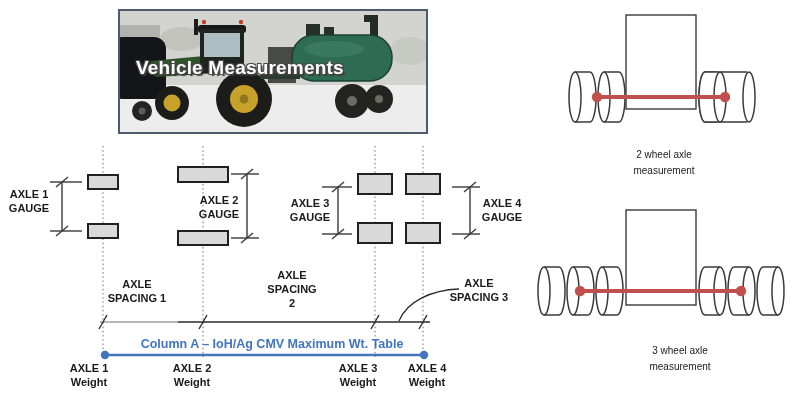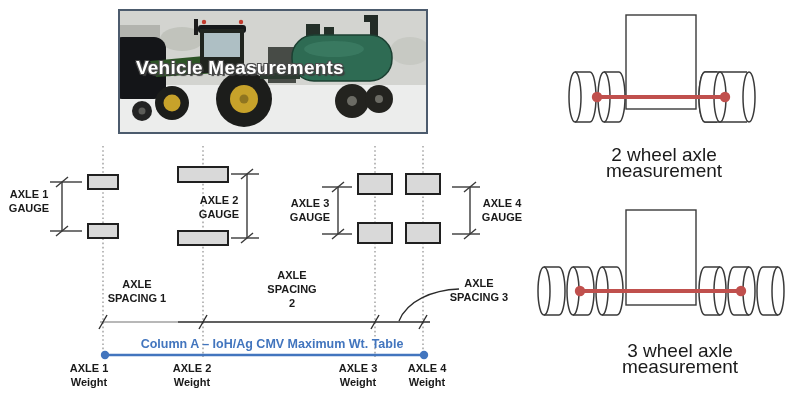--- a/index.html
+++ b/index.html
@@ -24,21 +24,21 @@
     font-size:11px;line-height:14px;font-weight:bold;color:#1a1a1a;
     text-align:center;white-space:pre-line;
   }
   .note{
     position:absolute;transform:translateX(-50%);
     font-size:12.5px;font-weight:bold;color:#4275BE;
     white-space:nowrap;text-align:right;
   }
   .cap{
     position:absolute;transform:translateX(-50%);
-    font-size:19px;line-height:16px;font-weight:normal;color:#1a1a1a;
+    font-size:10px;line-height:16px;font-weight:normal;color:#1a1a1a;
     text-align:center;white-space:pre-line;
   }
   .abs-svg{position:absolute;}
 </style>
 </head>
 <body>
 
 <div id="app">
 
   <div class="photo">

